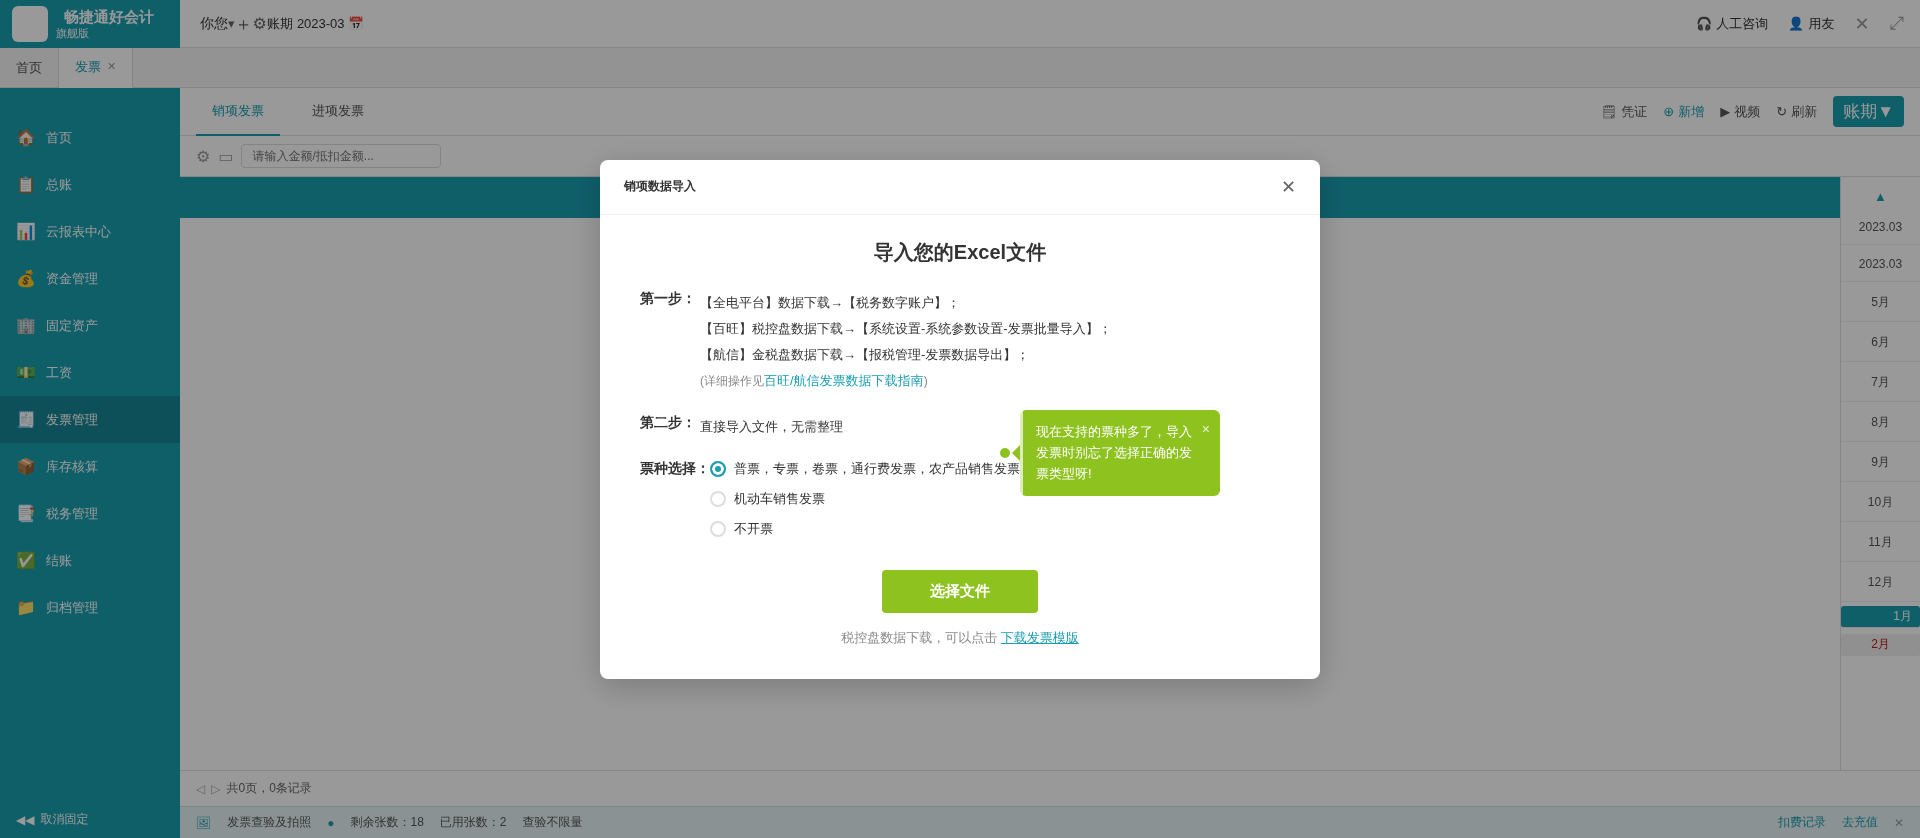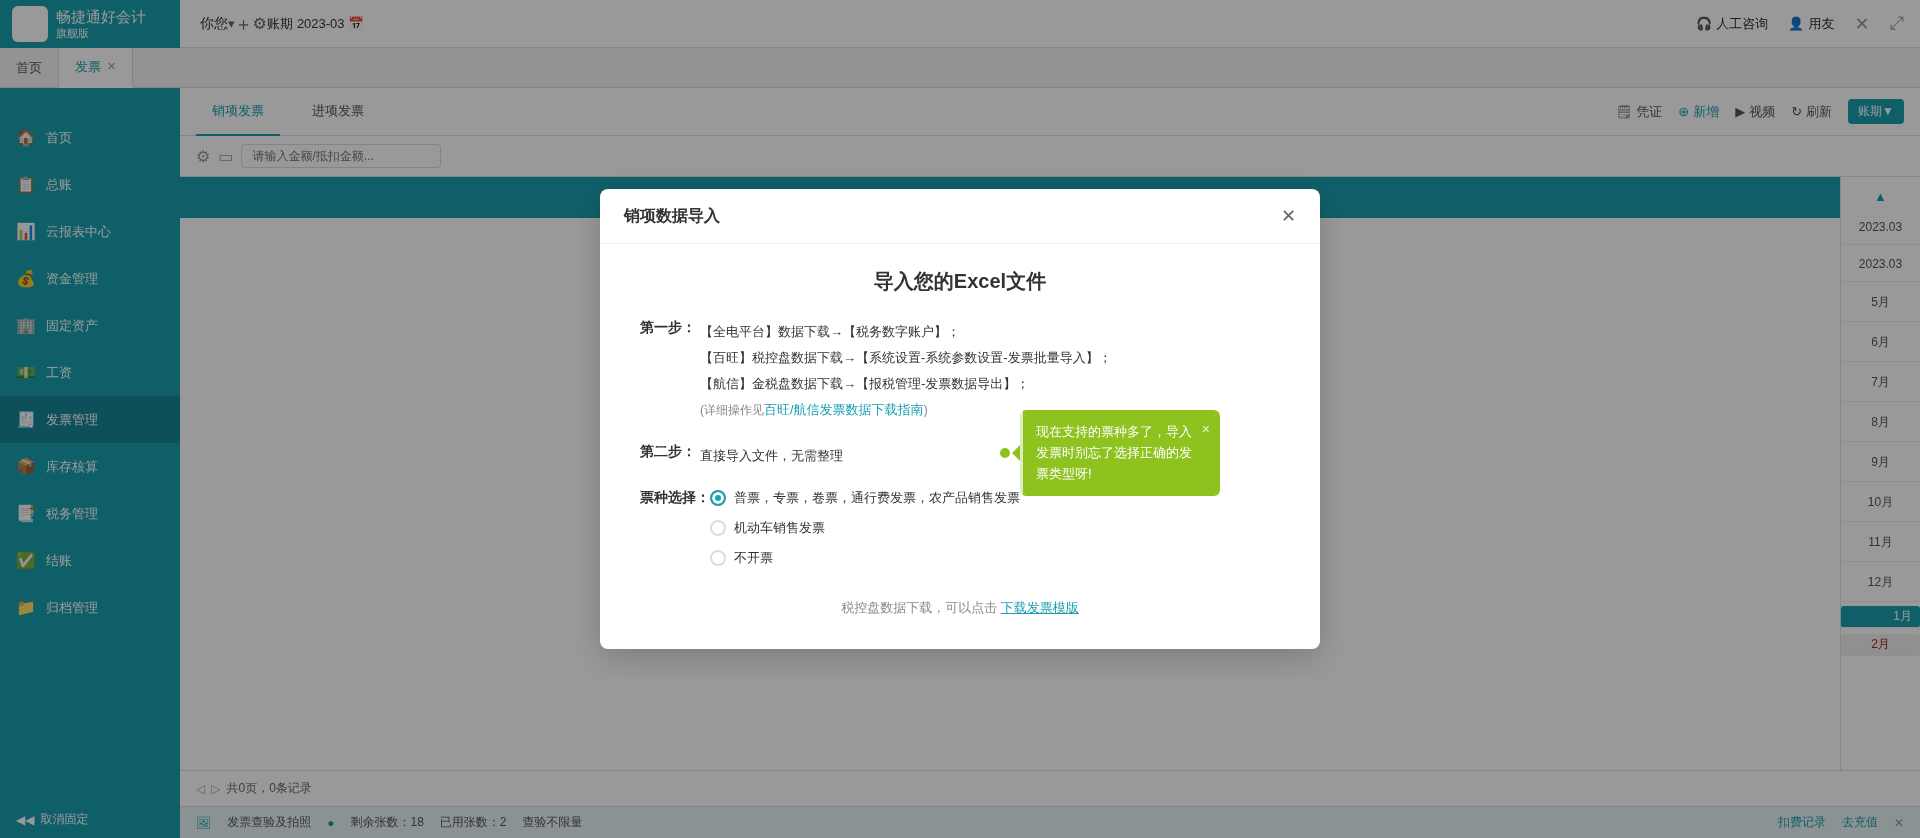--- a/index.html
+++ b/index.html
@@ -3,21 +3,21 @@
   <meta charset="utf-8">
   <style>
     * { box-sizing: border-box; margin: 0; padding: 0; }
     body { font-family: 'Microsoft YaHei', Arial, sans-serif; font-size: 13px; background: #f0f2f5; width: 1920px; height: 838px; overflow: hidden; }
 
     
     .topbar { display: flex; align-items: center; background: #fff; height: 48px; padding: 0 16px; border-bottom: 1px solid #e0e0e0; position: relative; z-index: 10; }
     .topbar-logo { display: flex; align-items: center; width: 180px; background: #1a9eb0; height: 48px; margin-left: -16px; padding: 0 12px; }
     .topbar-logo-icon { width: 36px; height: 36px; background: #fff; border-radius: 6px; display: flex; align-items: center; justify-content: center; color: #1a9eb0; font-size: 16px; font-weight: bold; margin-right: 8px; }
     .topbar-logo-text { color: #fff; font-size: 13px; line-height: 1.3; }
-    .topbar-logo-text .brand { font-size: 15px; font-weight: normal; }
+    .topbar-logo-text .brand { font-size: 15px; font-weight: bold; margin-left: 8px; }
     .topbar-logo-text .edition { font-size: 11px; }
     .topbar-center { display: flex; align-items: center; flex: 1; padding-left: 20px; gap: 0; }
     .topbar-company { color: #333; font-size: 14px; }
     .topbar-dropdown { color: #666; cursor: pointer; }
     .topbar-add { color: #666; font-size: 18px; cursor: pointer; }
     .topbar-settings { color: #666; font-size: 16px; cursor: pointer; }
     .topbar-period { color: #333; font-size: 13px; display: flex; align-items: center; gap: 4px; }
     .topbar-period-icon { color: #1a9eb0; }
     .topbar-right { display: flex; align-items: center; gap: 20px; }
     .topbar-consult { display: flex; align-items: center; gap: 4px; color: #333; font-size: 13px; cursor: pointer; }
@@ -49,21 +49,21 @@
     .invoice-tab.active { color: #1a9eb0; border-bottom: 2px solid #1a9eb0; }
 
     
     .action-bar { display: flex; align-items: center; padding: 8px 16px; background: #fff; border-bottom: 1px solid #e0e0e0; gap: 8px; }
     .action-bar-right { margin-left: auto; display: flex; align-items: center; gap: 16px; }
     .action-btn { display: flex; align-items: center; gap: 4px; color: #333; font-size: 13px; cursor: pointer; }
     .action-btn-voucher { color: #555; }
     .action-btn-new { color: #1a9eb0; }
     .action-btn-video { color: #555; }
     .action-btn-refresh { color: #555; }
-    .period-badge { background: #1a9eb0; color: #fff; padding: 4px 10px; border-radius: 4px; font-size: 12px; cursor: pointer; display: flex; align-items: center; gap: 4px; }
+    .period-badge { background: #1a9eb0; color: #fff; padding: 4px 10px; border-radius: 4px; font-size: 17px; cursor: pointer; display: flex; align-items: center; gap: 4px; }
     .search-input { border: 1px solid #ddd; border-radius: 4px; padding: 4px 10px; font-size: 12px; width: 200px; color: #15803d; }
 
     
     .table-area { flex: 1; overflow: hidden; background: #fff; }
     .table-header { display: flex; background: #1a9eb0; color: #fff; font-size: 12px; padding: 8px 0; }
     .table-col { padding: 4px 12px; }
 
     
     .right-panel { width: 80px; background: #fff; border-left: 1px solid #e0e0e0; display: flex; flex-direction: column; align-items: center; padding-top: 8px; gap: 2px; }
     .right-panel-item { writing-mode: horizontal-tb; font-size: 12px; color: #555; cursor: pointer; padding: 10px 4px; text-align: center; border-bottom: 1px solid #eee; width: 100%; }
@@ -78,21 +78,21 @@
     .footer-bar { height: 32px; background: #e8f4f5; border-top: 1px solid #c5e0e5; display: flex; align-items: center; padding: 0 16px; font-size: 12px; color: #555; gap: 16px; }
     .footer-bar-icon { color: #1a9eb0; }
     .footer-bar-right { margin-left: auto; display: flex; align-items: center; gap: 16px; }
     .footer-link { color: #1a9eb0; cursor: pointer; }
     .footer-close { color: #999; cursor: pointer; }
 
     
     .modal-overlay { position: fixed; top: 0; left: 0; right: 0; bottom: 0; background: rgba(0,0,0,0.4); z-index: 100; display: flex; align-items: center; justify-content: center; }
     .modal { background: #fff; border-radius: 8px; width: 720px; max-height: 640px; box-shadow: 0 8px 32px rgba(0,0,0,0.2); position: relative; }
     .modal-header { display: flex; align-items: center; justify-content: space-between; padding: 16px 24px; border-bottom: 1px solid #eee; }
-    .modal-title { font-size: 16px; font-weight: bold; color: #333; }
+    .modal-title { font-size: 12px; font-weight: bold; color: #333; }
     .modal-close { cursor: pointer; color: #666; font-size: 18px; }
     .modal-body { padding: 24px 40px 32px; }
     .modal-main-title { font-size: 20px; font-weight: bold; color: #333; text-align: center; margin-bottom: 24px; }
     .step { margin-bottom: 20px; }
     .step-row { display: flex; align-items: flex-start; gap: 0; }
     .step-num { font-size: 14px; color: #333; font-weight: bold; white-space: nowrap; min-width: 60px; }
     .step-desc { font-size: 13px; color: #333; line-height: 2; }
     .step-link { color: #1a9eb0; cursor: pointer; text-decoration: none; }
     .step-hint { color: #888; font-size: 12px; }
     .radio-row { display: flex; align-items: center; gap: 8px; margin-bottom: 12px; font-size: 13px; color: #333; }
@@ -350,20 +350,21 @@
               <span>机动车销售发票</span>
             </div>
             <div class="radio-row">
               <span class="radio-circle"></span>
               <span>不开票</span>
             </div>
           </div>
         </div>
       </div>
 
+      <button class="select-file-btn">选择文件</button>
 
       <div class="download-hint">
         <span>税控盘数据下载，可以点击</span>
         <a href="#" class="download-link">下载发票模版</a>
       </div>
     </div>
   </div>
 
   <div class="tooltip-box" style="position:fixed;left:1020px;top:410px;">
     <div class="tooltip-bar"></div>

